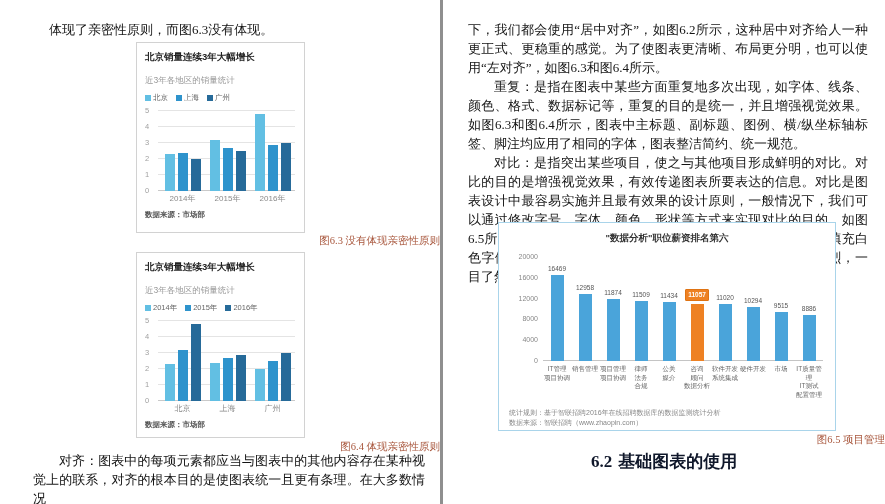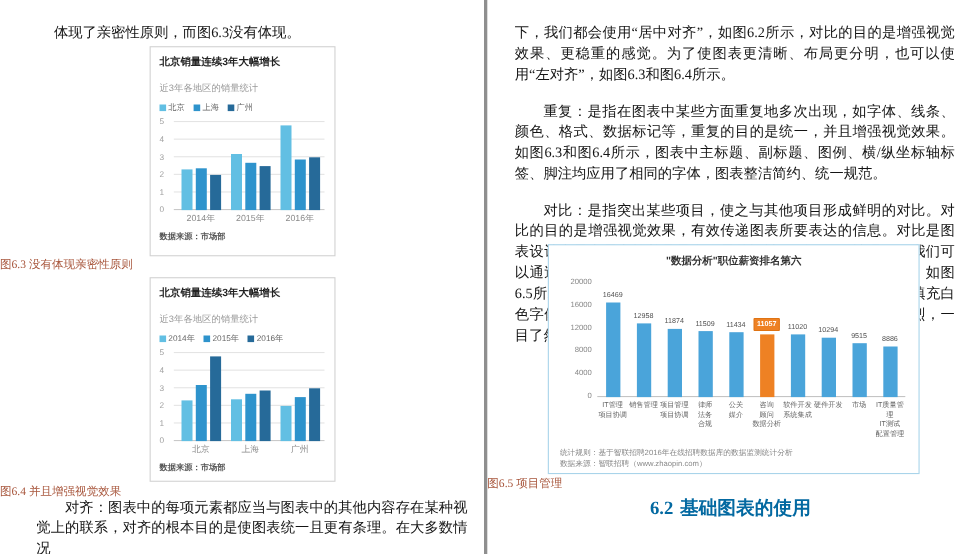--- a/index.html
+++ b/index.html
@@ -11,21 +11,21 @@
   .page{position:absolute;top:0;height:504px;}
   .page-left{left:0;width:440px;}
   .page-right{left:443px;width:442px;}
 
   .para{font-size:13px;line-height:19px;color:#141414;text-align:justify;margin:0;}
   .indent{text-indent:2em;}
 
   
   .para-top{position:absolute;left:49px;top:20px;width:372px;}
   .para-bottom{position:absolute;left:33px;top:451px;width:392px;}
-  .fig-caption{position:absolute;left:0;width:100%;text-align:left;font-size:10.5px;color:#a8563c;}
+  .fig-caption{position:absolute;left:0;width:100%;text-align:right;font-size:10.5px;color:#a8563c;}
   .cap63{top:234px;}
   .cap64{top:440px;}
   .cap65{top:433px;}
 
   
   .chartbox{
     position:absolute;left:136px;width:169px;border:1px solid #d2d2d2;background:#fff;
     box-sizing:border-box;padding:8px 8px 6px 8px;
     font-family:"Liberation Sans", sans-serif;
   }
@@ -41,21 +41,21 @@
   .gl0{background:#c9c9c9;}
   .yt{position:absolute;left:0;font-size:7.5px;color:#a0a0a0;transform:translateY(50%);line-height:8px;}
   .brow{position:absolute;left:15px;right:1px;bottom:0;top:0;display:flex;justify-content:space-around;align-items:flex-end;}
   .bgroup{display:flex;gap:3px;align-items:flex-end;}
   .bar{width:10px;}
   .c-xlabels{display:flex;justify-content:space-around;margin-left:15px;margin-right:1px;margin-top:3px;font-size:8px;color:#8a8a8a;line-height:9px;}
   .c-foot{margin-top:7px;font-size:7.5px;font-weight:bold;color:#555;line-height:9px;}
 
   
   .p1{margin:20px 0 0 25px;width:400px;}
-  .p2,.p3{margin:14px 0 0 25px;width:400px;}
+  .p2,.p3{margin:0 0 0 25px;width:400px;}
 
   
   .chartbox3{
     position:absolute;left:55px;top:222px;width:338px;height:209px;
     border:1px solid #a9d4ea;background:#fff;box-sizing:border-box;padding:9px 10px 6px 10px;
     font-family:"Liberation Sans", sans-serif;
   }
   .c3-title{text-align:center;font-size:9.5px;font-weight:bold;color:#333;line-height:12px;}
   .c3-sub{text-align:center;font-size:9px;color:#555;line-height:12px;margin-top:3px;}
   .c3-plot{position:relative;height:104px;margin:13px 2px 0 34px;}
@@ -63,21 +63,21 @@
   .yt3{position:absolute;right:100%;margin-right:5px;font-size:7px;color:#888;transform:translateY(50%);line-height:8px;white-space:nowrap;}
   .c3-bars{position:absolute;left:0;right:0;bottom:0;top:0;display:flex;align-items:flex-end;}
   .col3{flex:1;display:flex;flex-direction:column;align-items:center;justify-content:flex-end;height:100%;}
   .val3{font-size:6.5px;color:#555;line-height:8px;margin-bottom:2px;white-space:nowrap;}
   .val3.hl{background:#ee8123;border:1px solid #df7313;color:#fff;font-weight:bold;padding:1px 2px;border-radius:1px;margin-bottom:3px;}
   .bar3{width:13px;}
   .c3-xlabels{display:flex;margin:4px 2px 0 34px;}
   .xl3{flex:1;text-align:center;font-size:6.5px;color:#666;line-height:8.5px;}
   .c3-foot{margin-top:9px;font-size:7px;color:#888;line-height:10px;}
 
-  .section-heading{position:absolute;left:0;top:450px;width:100%;text-align:center;font-size:17px;font-weight:bold;color:#0369a1;}
+  .section-heading{position:absolute;left:0;top:450px;width:100%;text-align:center;font-size:17px;font-weight:bold;color:#0f172a;}
   .sh-num{font-family:"Liberation Serif", serif;font-weight:bold;margin-right:6px;}
 </style>
 </head>
 <body>
 
 <div class="page page-left">
   <p class="para para-top">体现了亲密性原则，而图6.3没有体现。</p>
 
   <div class="chartbox cb1">
     <div class="c-title">北京销量连续3年大幅增长</div>
@@ -184,29 +184,29 @@
           </div>
         </div>
       </div>
     <div class="c-xlabels">
         <div class="xl">北京</div>
         <div class="xl">上海</div>
         <div class="xl">广州</div>
       </div>
     <div class="c-foot">数据来源：市场部</div>
   </div>
-  <div class="fig-caption cap64">图6.4 并且增强视觉效果</div>
+  <div class="fig-caption cap64">图6.4 体现亲密性原则</div>
 
   <p class="para para-bottom indent">对齐：图表中的每项元素都应当与图表中的其他内容存在某种视觉上的联系，对齐的根本目的是使图表统一且更有条理。在大多数情况</p>
 </div>
 
 <div class="divider"></div>
 
 <div class="page page-right">
-  <p class="para p1">下，我们都会使用“居中对齐”，如图6.2所示，对比的目的是增强视觉效果、更稳重的感觉。为了使图表更清晰、布局更分明，也可以使用“左对齐”，如图6.3和图6.4所示。</p>
+  <p class="para p1">下，我们都会使用“居中对齐”，如图6.2所示，这种居中对齐给人一种更正式、更稳重的感觉。为了使图表更清晰、布局更分明，也可以使用“左对齐”，如图6.3和图6.4所示。</p>
   <p class="para p2 indent">重复：是指在图表中某些方面重复地多次出现，如字体、线条、颜色、格式、数据标记等，重复的目的是统一，并且增强视觉效果。如图6.3和图6.4所示，图表中主标题、副标题、图例、横/纵坐标轴标签、脚注均应用了相同的字体，图表整洁简约、统一规范。</p>
   <p class="para p3 indent">对比：是指突出某些项目，使之与其他项目形成鲜明的对比。对比的目的是增强视觉效果，有效传递图表所要表达的信息。对比是图表设计中最容易实施并且最有效果的设计原则，一般情况下，我们可以通过修改字号、字体、颜色、形状等方式来实现对比的目的。如图6.5所示，突出“数据分析”柱状条，然后将数据标签修改为橙色填充白色字体加粗，突出“数据分析”职位在图表中的重要性，对比强烈，一目了然。</p>
 
   <div class="chartbox3">
     <div class="c3-title">"数据分析"职位薪资排名第六</div>
     <div class="c3-plot">
       <div class="base3"></div>
       <div class="c3-bars">
           <div class="col3">
             <div class="val3">16469</div>

